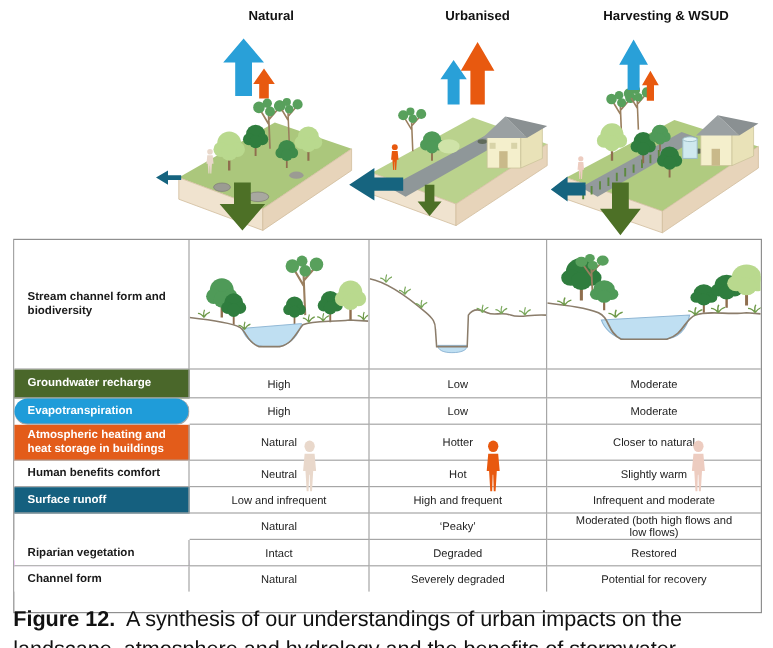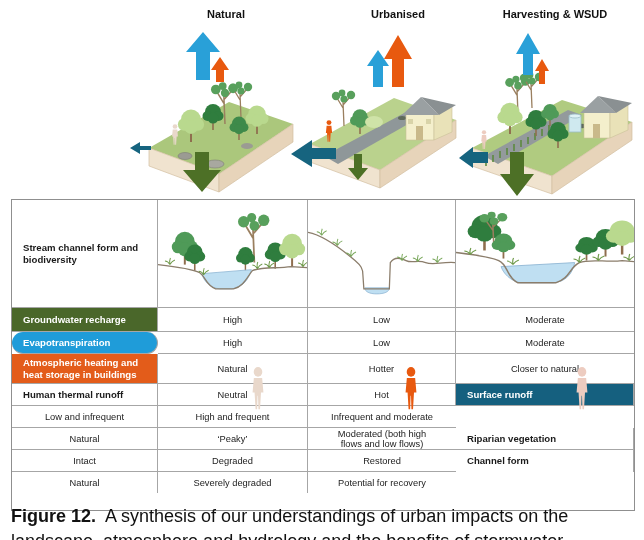--- a/index.html
+++ b/index.html
@@ -249,23 +249,24 @@
   <div class="cell lbl" style="background-color: rgb(31, 156, 217); color: rgb(255, 255, 255); border-radius: 11px;">Evapotranspiration</div>
   <div class="cell">High</div>
   <div class="cell">Low</div>
   <div class="cell last-col">Moderate</div>
 
   <div class="cell lbl" style="background-color: rgb(227, 92, 26); color: rgb(255, 255, 255);">Atmospheric heating and heat storage in buildings</div>
   <div class="cell">Natural</div>
   <div class="cell">Hotter</div>
   <div class="cell last-col">Closer to natural</div>
 
-  <div class="cell lbl" style="background-color: rgb(255, 255, 255); color: rgb(26, 26, 26);">Human thermal runoff</div>
+  <div class="cell lbl" style="background-color: rgb(255, 255, 255); color: rgb(26, 26, 26);">Human benefits comfort</div>
   <div class="cell">Neutral</div>
   <div class="cell">Hot</div>
+  <div class="cell last-col">Slightly warm</div>
 
   <div class="cell lbl" style="background-color: rgb(21, 96, 127); color: rgb(255, 255, 255);">Surface runoff</div>
   <div class="cell">Low and infrequent</div>
   <div class="cell">High and frequent</div>
   <div class="cell last-col">Infrequent and moderate</div>
 
   <div class="cell lbl" style="background-color: #d946ef; color: rgb(26, 26, 26); margin-top: 39px;">Stream hydrology</div>
   <div class="cell">Natural</div>
   <div class="cell">‘Peaky’</div>
   <div class="cell last-col">Moderated (both high flows and low flows)</div>

